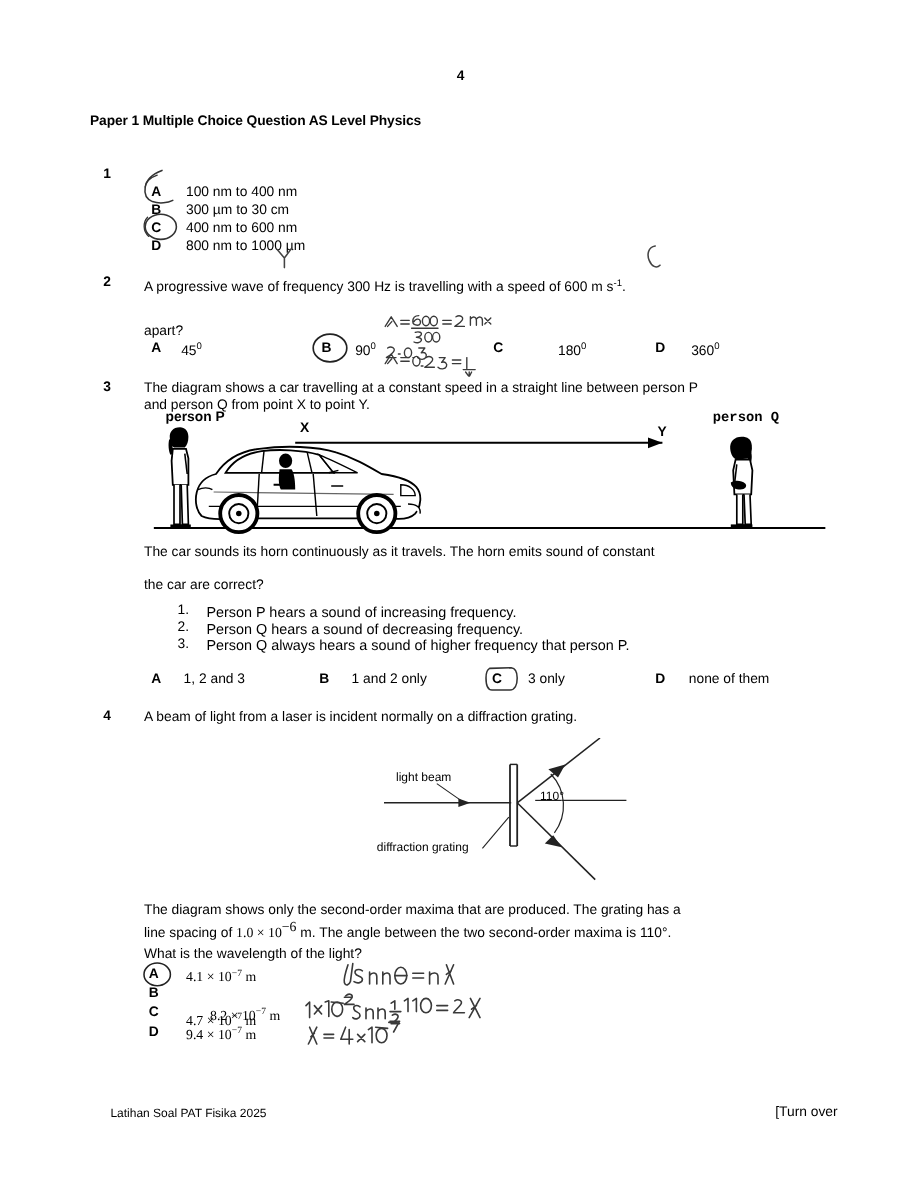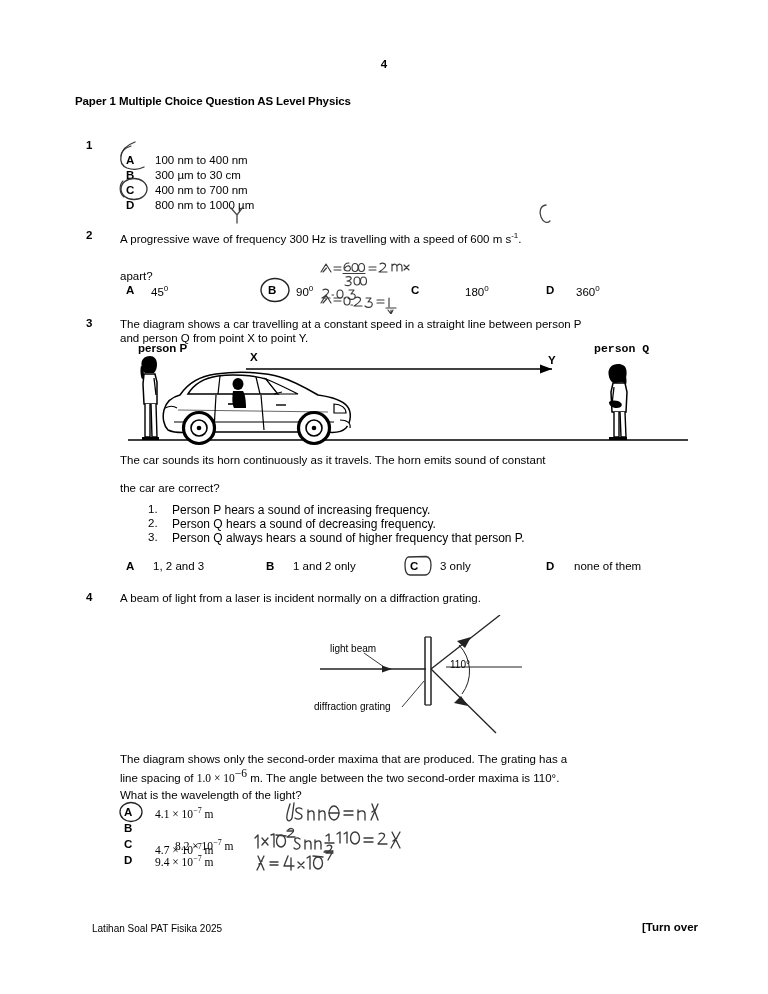--- a/index.html
+++ b/index.html
@@ -106,41 +106,41 @@
     position: absolute;
     left: 92px;
     top: 923px;
     font-size: 10px;
   }
   .footer-right {
     position: absolute;
     right: 70px;
     top: 921px;
     font-size: 11.5px;
-    font-weight: bold;
+    font-weight: normal;
   }
 </style>
 </head>
 <body>
 
 <div class="page">
 
   <div class="page-number">4</div>
   <div class="paper-title">Paper 1 Multiple Choice Question AS Level Physics</div>
 
   <div class="q-num" style="left:86px; top:139px;">1</div>
 
   <div class="opt-letter" style="left:126px; top:154px;">A</div>
   <div class="opt-text" style="left:155px; top:154px;">100 nm to 400 nm</div>
 
   <div class="opt-letter" style="left:126px; top:169px;">B</div>
   <div class="opt-text" style="left:155px; top:169px;">300 µm to 30 cm</div>
 
   <div class="opt-letter" style="left:126px; top:184px;">C</div>
-  <div class="opt-text" style="left:155px; top:184px;">400 nm to 700 nm</div>
+  <div class="opt-text" style="left:155px; top:184px;">400 nm to 600 nm</div>
 
   <div class="opt-letter" style="left:126px; top:199px;">D</div>
   <div class="opt-text" style="left:155px; top:199px;">800 nm to 1000 µm</div>
 
   <svg class="hw-ink" style="left:113px; top:139px;" width="40" height="80" viewBox="0 0 40 80">
     <path d="M22 3 C14 6, 9 10, 8 17 C7 23, 9 27, 14 29 C20 31, 27 30, 31 28" fill="none" stroke="#333" stroke-width="1.3" stroke-linecap="round"></path>
     <path d="M8 17 C8 13, 12 9, 18 7" fill="none" stroke="#333" stroke-width="1.1" stroke-linecap="round"></path>
   </svg>
   <svg class="hw-ink" style="left:114px; top:176px;" width="44" height="26" viewBox="0 0 44 26">
     <ellipse cx="20" cy="13" rx="13" ry="10.5" fill="none" stroke="#333" stroke-width="1.3"></ellipse>

